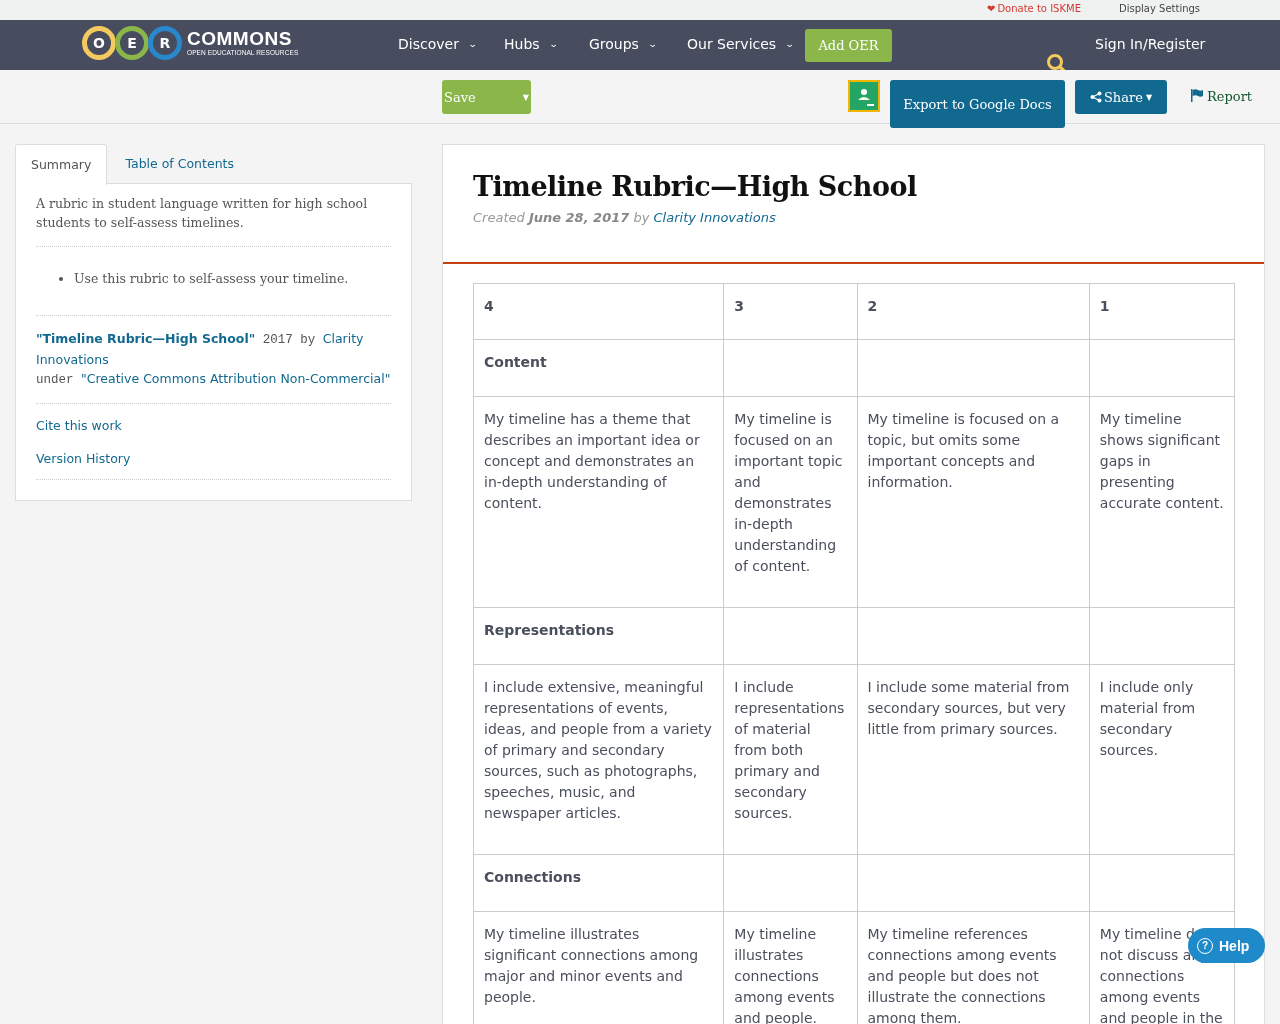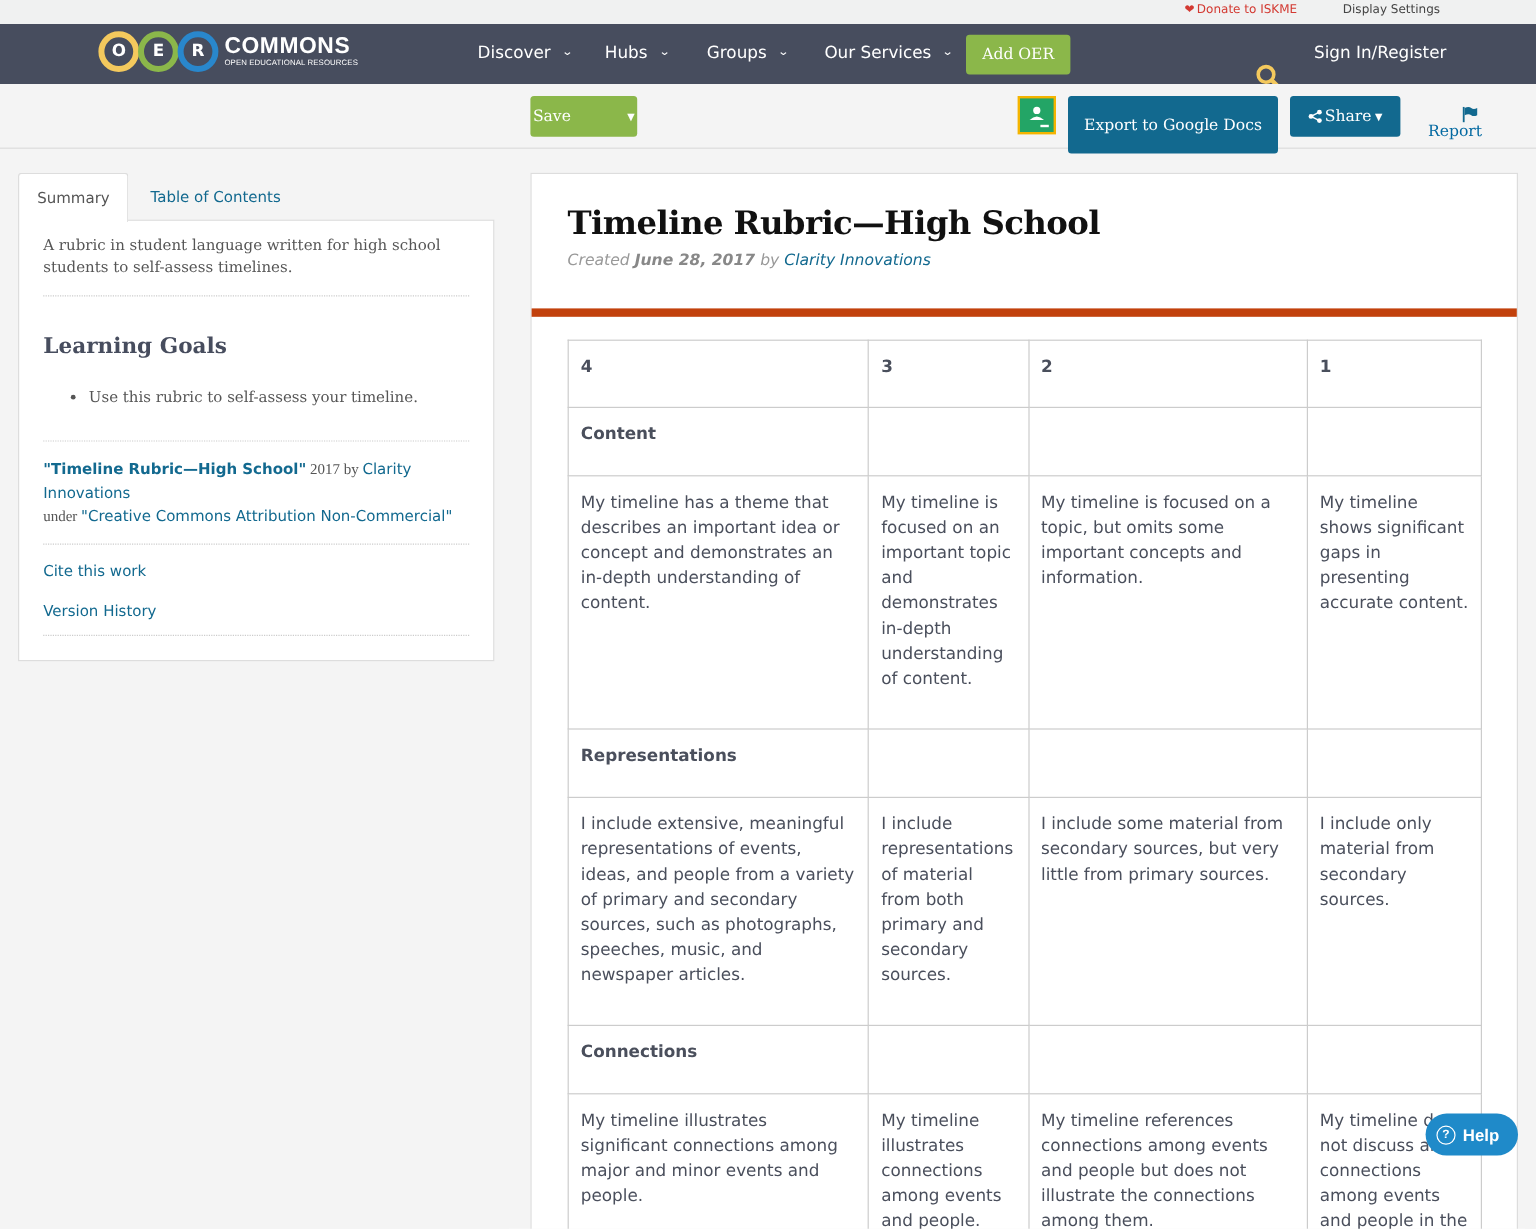--- a/index.html
+++ b/index.html
@@ -31,43 +31,43 @@
   
   .toolbar { height: 54px; background: #f4f4f4; border-bottom: 1px solid #ddd; position: relative; }
   .btn { position: absolute; border-radius: 3px; color: #fff; font-family: "DejaVu Serif", serif; font-size: 13px; display: flex; align-items: center; justify-content: center; }
   .save-btn { left: 442px; top: 10px; width: 89px; height: 34px; background: #8bb74a; gap: 37px; }
   .save-btn .caret { margin-left: 10px; font-size: 8px; }
   .classroom-btn { position: absolute; left: 848px; top: 10px; width: 32px; height: 32px; background: #f4b400; padding: 2px; }
   .classroom-btn .inner { width: 100%; height: 100%; background: #23a566; position: relative; }
   .export-btn { left: 890px; top: 10px; width: 175px; height: 48px; background: #12698f; }
   .share-btn { left: 1075px; top: 10px; width: 92px; height: 34px; background: #12698f; }
   .share-btn .caret { margin-left: 3px; font-size: 8px; }
-  .report-link { position: absolute; left: 1190px; top: 19px; color: #0369a1; font-family: "DejaVu Serif", serif; font-size: 13px; display: flex; align-items: flex-end; flex-direction: column; }
+  .report-link { position: absolute; left: 1190px; top: 19px; color: #14532d; font-family: "DejaVu Serif", serif; font-size: 13px; display: flex; align-items: flex-start; }
 
   
   .sidebar { position: absolute; left: 15px; top: 144px; width: 397px; }
   .tabs { display: flex; height: 40px; position: relative; }
   .tab { font-size: 12.5px; padding: 0 15px; line-height: 40px; }
   .tab.active { background: #fff; border: 1px solid #ddd; border-bottom: none; color: #555; border-radius: 3px 3px 0 0; height: 41px; position: relative; z-index: 2; }
   .tab.link { color: #12698f; padding-left: 18px; }
   .side-panel { background: #fff; border: 1px solid #ddd; padding: 10px 20px 20px 20px; margin-top: -1px; }
   .summary { font-family: "DejaVu Serif", serif; font-size: 12.5px; line-height: 19px; color: #555; padding-bottom: 14px; border-bottom: 1px dotted #ccc; }
   .goals-title { font-family: "DejaVu Serif", serif; font-size: 18px; color: #474d5e; margin-top: 31px; }
   .goals-list { margin-top: 22px; padding-left: 38px; font-family: "DejaVu Serif", serif; font-size: 12.5px; color: #555; padding-bottom: 27px; border-bottom: 1px dotted #ccc; }
   .goals-list li { line-height: 19px; }
   .attribution { padding-top: 13px; padding-bottom: 13px; font-size: 12.5px; line-height: 19px; border-bottom: 1px dotted #ccc; color: #555; }
   .attribution .link { color: #12698f; }
   .attribution .bold { font-weight: bold; }
-  .attribution .serif { font-family: Liberation Serif, serif; margin-top: 48px; }
+  .attribution .serif { font-family: Liberation Mono, monospace; margin-top: 48px; }
   .side-link { display: block; color: #12698f; font-size: 12.5px; padding: 14px 0 13px; border-bottom: 1px dotted #ccc; }
   .side-link.last { border-bottom: none; padding-bottom: 4px; }
 
   
   .main { position: absolute; left: 442px; top: 144px; width: 823px; height: 900px; background: #fff; border: 1px solid #ddd; }
-  .main-header { height: 119px; border-bottom: 7px solid #c2410c; padding: 26px 30px; }
+  .main-header { height: 119px; border-bottom: 2px solid #c2410c; padding: 26px 30px; }
   .title { font-family: "DejaVu Serif", serif; font-weight: bold; font-size: 27px; color: #111; letter-spacing: -0.5px; }
   .meta { margin-top: 8px; font-size: 13px; color: #999; font-style: italic; }
   .meta .date { font-weight: bold; color: #888; }
   .meta .author { color: #12698f; }
 
   table.rubric { position: absolute; left: 30px; top: 138px; border-collapse: collapse; width: 762px; font-size: 14px; color: #4a4f5c; }
   table.rubric td { border: 1px solid #ccc; vertical-align: top; padding: 12px 10px; line-height: 21px; }
   table.rubric td.hdr { font-weight: bold; height: 56px; }
   table.rubric tr.crit td { height: 57px; }
   table.rubric .c1 { width: 250px; }
@@ -157,21 +157,20 @@
   </a>
 </div>
 
 <div class="sidebar">
   <div class="tabs">
     <div class="tab active">Summary</div>
     <div class="tab link">Table of Contents</div>
   </div>
   <div class="side-panel">
     <p class="summary">A rubric in student language written for high school students to self-assess timelines.</p>
-    <h3 class="goals-title">Learning Goals</h3>
     <ul class="goals-list">
       <li>Use this rubric to self-assess your timeline.</li>
     </ul>
     <div class="attribution">
       <a class="link bold">"Timeline Rubric—High School"</a><span class="serif"> 2017 by </span><a class="link">Clarity Innovations</a><br>
       <span class="serif">under </span><a class="link">"Creative Commons Attribution Non-Commercial"</a>
     </div>
     <a class="side-link last">Cite this work</a>
     <a class="side-link">Version History</a>
   </div>

